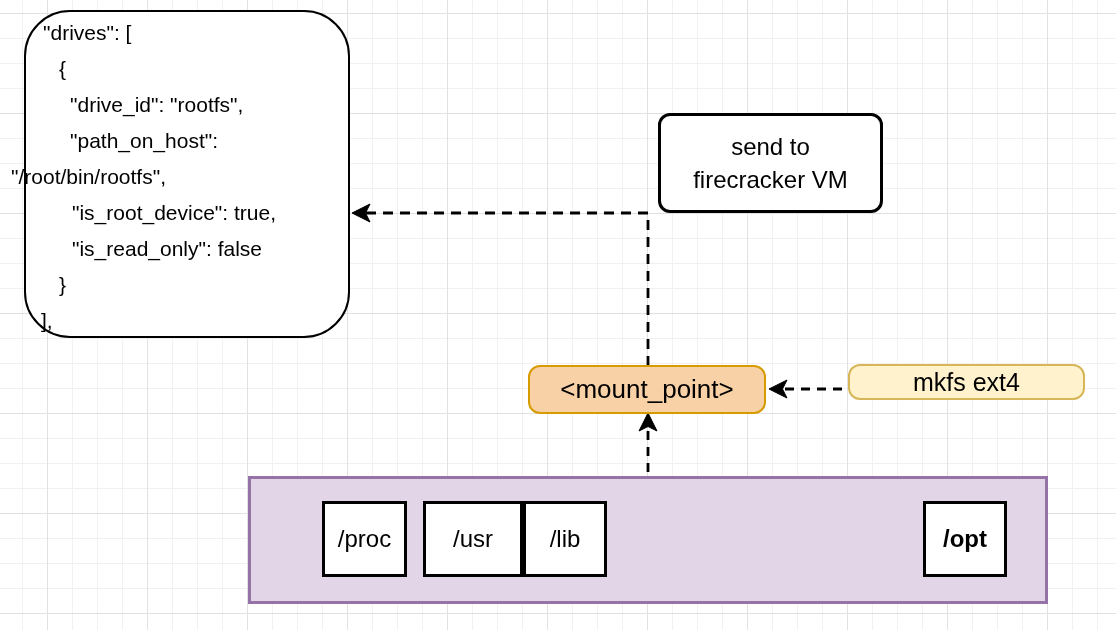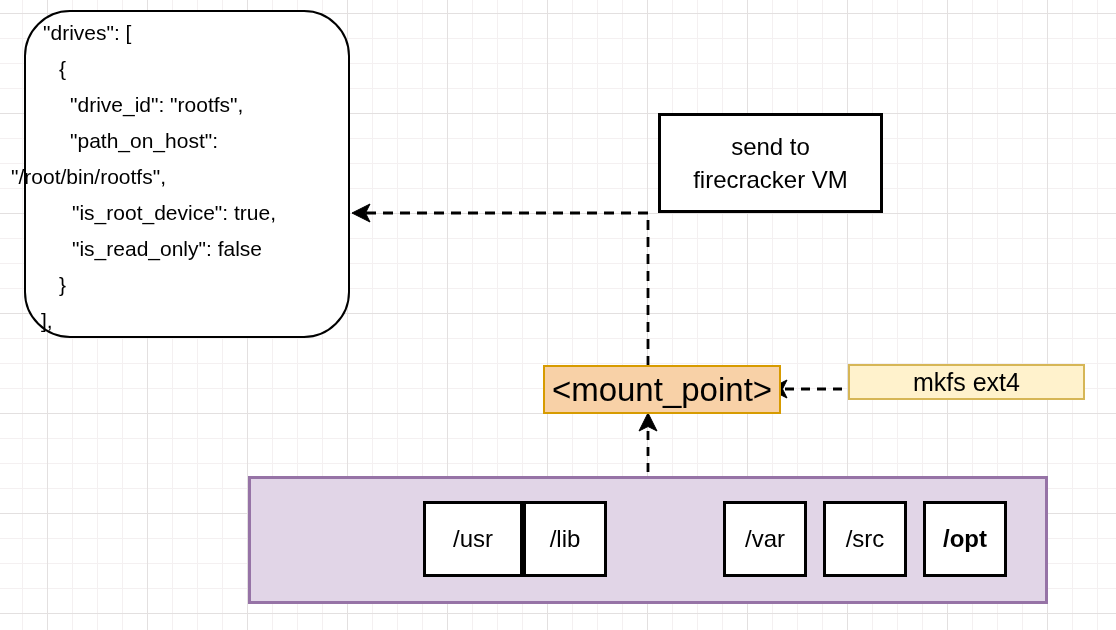--- a/index.html
+++ b/index.html
@@ -39,33 +39,32 @@
   .l3{left:44px;top:111px;}
   .l4{left:-15px;top:147px;}
   .l5{left:46px;top:183px;}
   .l6{left:46px;top:219px;}
   .l7{left:33px;top:255px;}
   .l8{left:15px;top:291px;}
 
   
   .node{
     position:absolute;box-sizing:border-box;display:flex;
-    align-items:center;justify-content:center;text-align:center;
+    align-items:center;justify-content:center;text-align:center;border-radius:12px;
   }
   .send-box{
     left:658px;top:113px;width:225px;height:100px;
     background:#fff;border:3px solid #000;
     font-size:24px;line-height:33px;white-space:pre-line;
   }
   .mount-box{
     left:528px;top:365px;width:238px;height:49px;
     background:var(--mount-fill,#F8D1A7);
     border:2.5px solid var(--mount-border,#D79B00);
-    font-size:33px;
-    margin-left:15px;
+    font-size:26px;
   }
   .mkfs-box{
     left:848px;top:364px;width:237px;height:36px;
     background:var(--mkfs-fill,#FFF2CC);
     border:2.5px solid var(--mkfs-border,#D6B656);
     font-size:25px;
   }
   .container-box{
     position:absolute;left:248px;top:476px;width:800px;height:128px;
     background:var(--container-fill,#E1D5E7);
@@ -117,19 +116,18 @@
   </div>
 
   <div class="node send-box">send to
 firecracker VM</div>
 
   <div class="node mount-box">&lt;mount_point&gt;</div>
 
   <div class="node mkfs-box">mkfs ext4</div>
 
   <div class="container-box"></div>
+  <div class="dir d0">/proc</div>
   <div class="dir d1">/usr</div>
   <div class="dir d2">/lib</div>
-  <div class="dir d3">/var</div>
-  <div class="dir d4">/src</div>
   <div class="dir d5">/opt</div>
 
 </div>
 
 </body></html>

